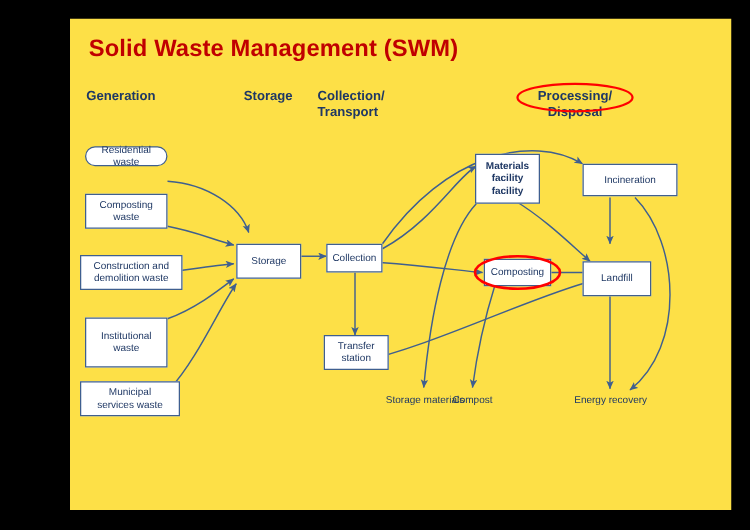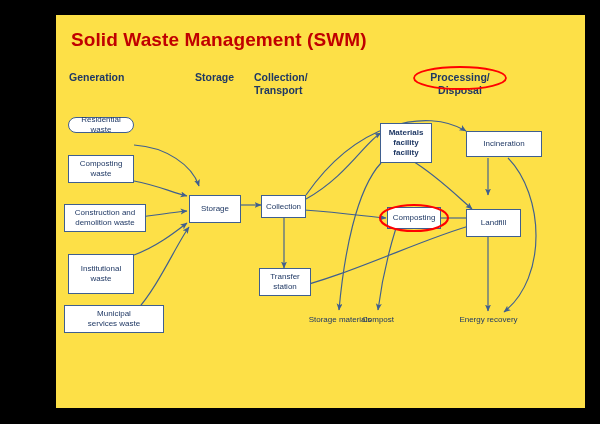--- a/index.html
+++ b/index.html
@@ -152,21 +152,21 @@
     </div>
   </div>
 
   <div class="node" style="left:12px; top:239px; width:66px; height:40px;">
     <div>
       <div>Institutional</div>
       <div>waste</div>
     </div>
   </div>
 
-  <div class="node" style="left:8px; top:290px; width:100px; height:28px;">
+  <div class="node" style="left:8px; top:290px; width:80px; height:28px;">
     <div>
       <div>Municipal</div>
       <div>services waste</div>
     </div>
   </div>
 
   <div class="node" style="left:133px; top:180px; width:52px; height:28px;">
     <span>Storage</span>
   </div>
 

